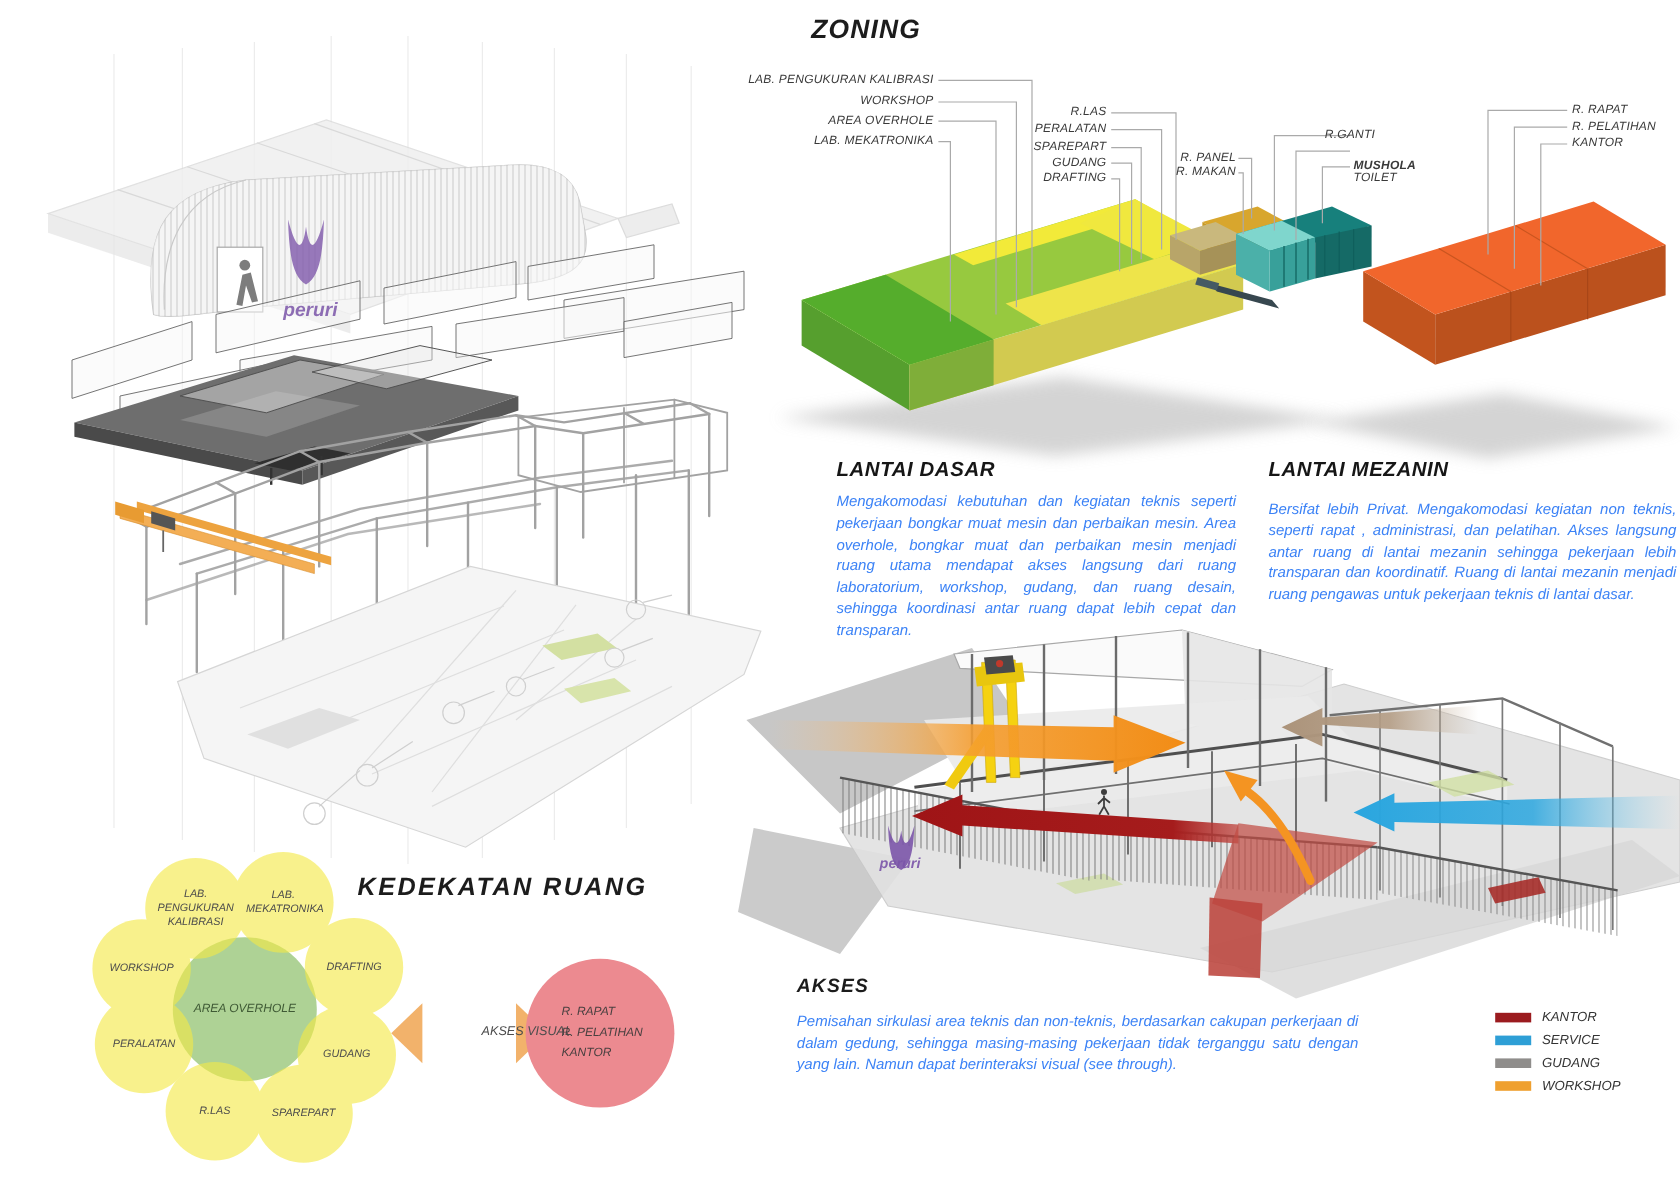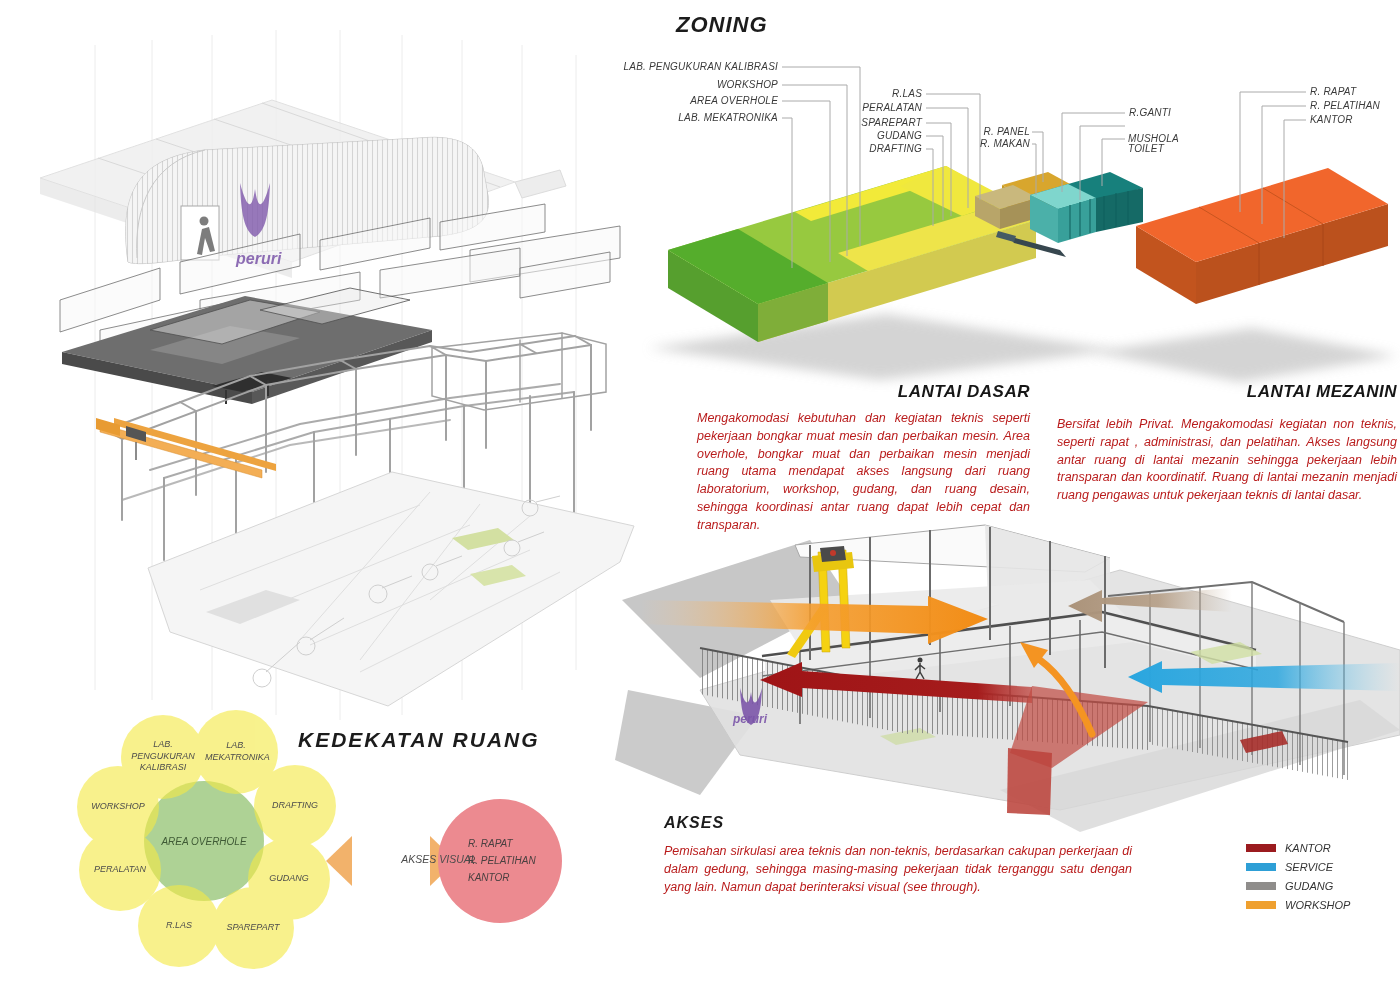--- a/index.html
+++ b/index.html
@@ -1,22 +1,22 @@
 <!DOCTYPE html>
 <html><head>
 <meta charset="utf-8">
 <style>
   html,body{margin:0;padding:0;background:#fff;}
   .board{position:relative;width:1400px;height:990px;background:#ffffff;overflow:hidden;
          font-family:"Liberation Sans",sans-serif;}
   .art{position:absolute;left:0;top:0;}
   .txt{position:absolute;white-space:pre-line;}
   .big-title{font-style:italic;font-weight:bold;font-size:22px;letter-spacing:1px;color:#1c1c1c;}
-  .sect-title{font-style:italic;font-weight:bold;font-size:17px;letter-spacing:.5px;color:#161616;text-align:right;}
-  .para{font-style:italic;font-size:12.5px;line-height:1.42;text-align:justify;color:#b91c1c;}
+  .sect-title{font-style:italic;font-weight:bold;font-size:17px;letter-spacing:.5px;color:#161616;text-align:left;}
+  .para{font-style:italic;font-size:12.5px;line-height:1.42;text-align:justify;color:#3b82f6;}
   .zlabel{position:absolute;font-style:italic;font-size:10px;color:#3a3a3a;white-space:nowrap;letter-spacing:.2px;}
   .r{text-align:right;}
   .legend{position:absolute;left:1246px;top:838px;}
   .legend-row{display:flex;align-items:center;height:19px;}
   .legend-swatch{width:30px;height:8px;margin-right:9px;flex:0 0 auto;}
   .legend-label{font-style:italic;font-size:11px;color:#333;}
   .bub{position:absolute;font-style:italic;font-size:9px;color:#4c4c4c;text-align:center;
        transform:translate(-50%,-50%);line-height:1.3;}
   .pinkl{position:absolute;font-style:italic;font-size:10px;color:#4a4040;white-space:nowrap;}
   .logo-text{position:absolute;font-style:italic;font-weight:bold;color:#7b55a9;}
@@ -380,23 +380,23 @@
 
 <div class="zlabel r" style="left:822px;top:88px;width:100px;">R.LAS</div>
 <div class="zlabel r" style="left:822px;top:102px;width:100px;">PERALATAN</div>
 <div class="zlabel r" style="left:822px;top:117px;width:100px;">SPAREPART</div>
 <div class="zlabel r" style="left:822px;top:130px;width:100px;">GUDANG</div>
 <div class="zlabel r" style="left:822px;top:143px;width:100px;">DRAFTING</div>
 
 <div class="zlabel r" style="left:950px;top:126px;width:80px;">R. PANEL</div>
 <div class="zlabel r" style="left:950px;top:138px;width:80px;">R. MAKAN</div>
 
-<div class="zlabel" style="left:1129px;top:107px;">R.GANTI</div>
+<div class="zlabel" style="left:1104px;top:107px;">R.GANTI</div>
 <div class="zlabel" style="left:1128px;top:120px;margin-top:23px;">TOILET</div>
-<div class="zlabel" style="left:1128px;top:133px;">MUSHOLA</div>
+<div class="zlabel" style="left:1128px;top:133px;font-weight:bold;">MUSHOLA</div>
 
 <div class="zlabel" style="left:1310px;top:86px;">R. RAPAT</div>
 <div class="zlabel" style="left:1310px;top:100px;">R. PELATIHAN</div>
 <div class="zlabel" style="left:1310px;top:114px;">KANTOR</div>
 
 <div class="txt sect-title" style="left:697px;top:382px;width:333px;">LANTAI DASAR</div>
 <div class="txt para" style="left:697px;top:410px;width:333px;">Mengakomodasi kebutuhan dan kegiatan teknis seperti pekerjaan bongkar muat mesin dan perbaikan mesin. Area overhole, bongkar muat dan perbaikan mesin menjadi ruang utama mendapat akses langsung dari ruang laboratorium, workshop, gudang, dan ruang desain, sehingga koordinasi antar ruang dapat lebih cepat dan transparan.</div>
 <div class="txt para" style="left:1057px;top:416px;width:340px;">Bersifat lebih Privat. Mengakomodasi kegiatan non teknis, seperti rapat , administrasi, dan pelatihan. Akses langsung antar ruang di lantai mezanin sehingga pekerjaan lebih transparan dan koordinatif. Ruang di lantai mezanin menjadi ruang pengawas untuk pekerjaan teknis di lantai dasar.</div>
 <div class="txt sect-title" style="left:1057px;top:382px;width:340px;">LANTAI MEZANIN</div>
 

